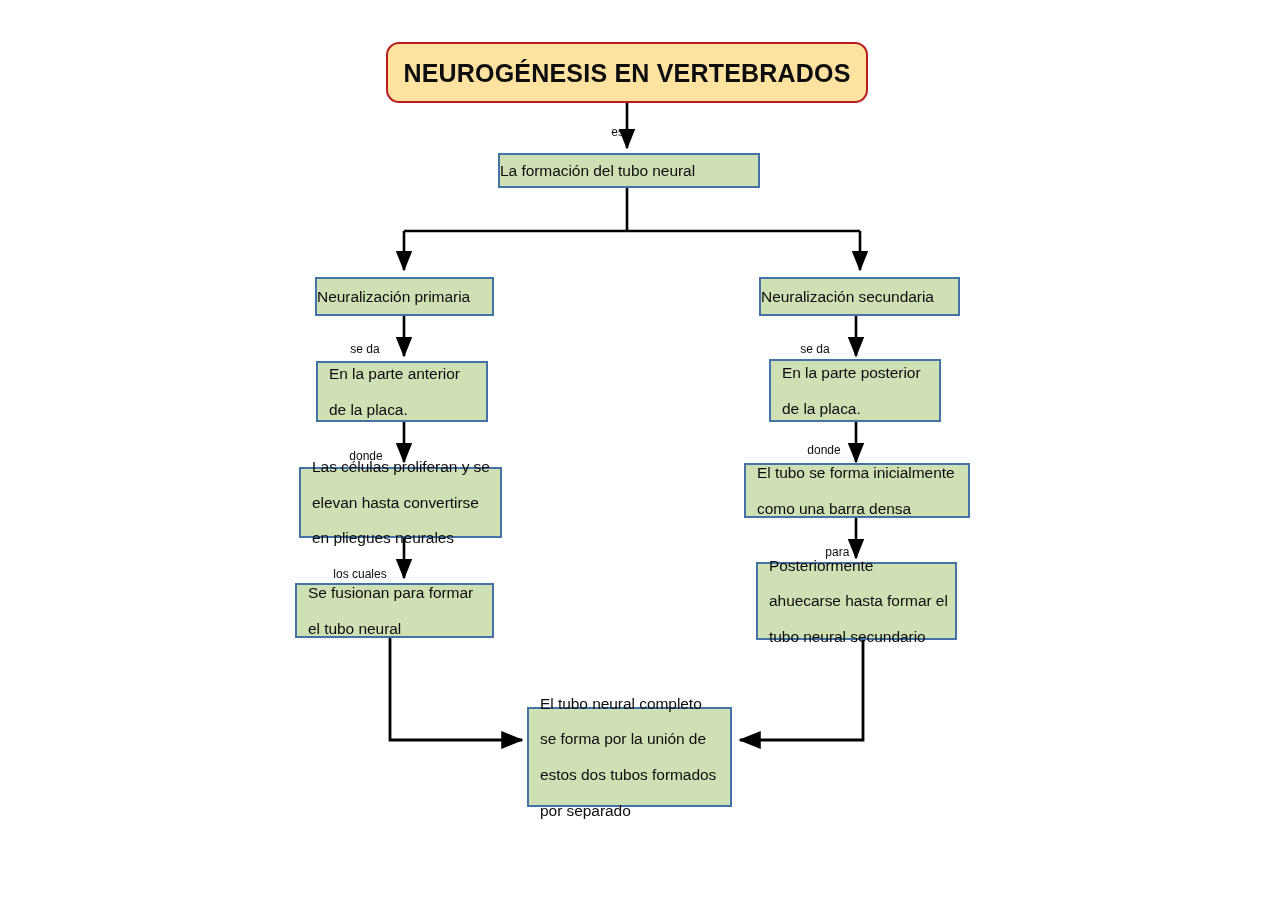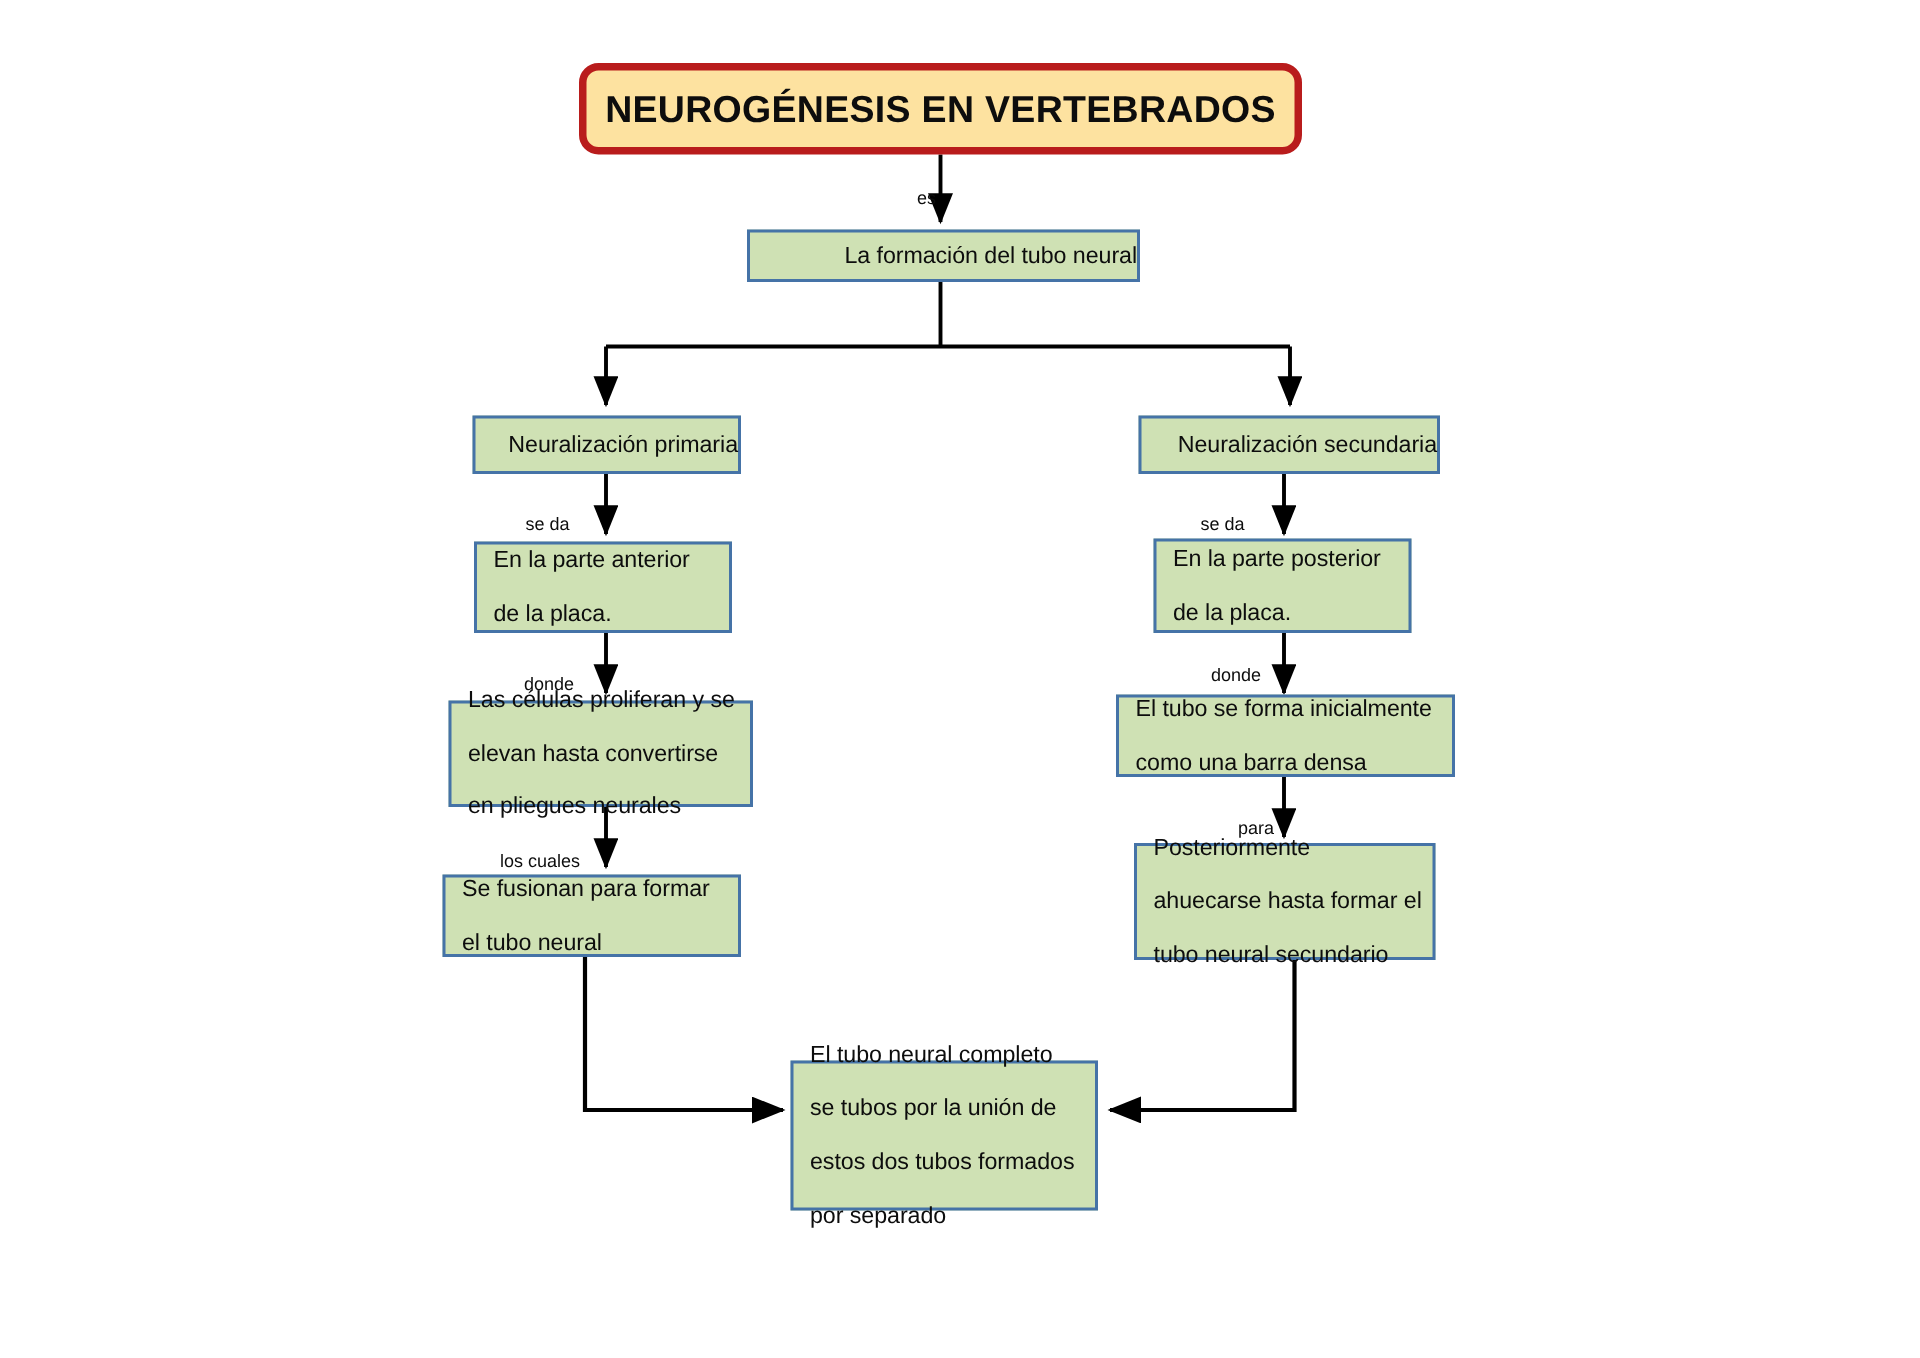--- a/index.html
+++ b/index.html
@@ -44,34 +44,33 @@
     font-size: 15.5px;
     line-height: 1.52;
     color: #0d0d0d;
     letter-spacing: -0.05px;
   }
   .node .line {
     display: block;
     white-space: pre;
   }
   .node.center {
-    align-items: flex-end;
+    align-items: flex-start;
     text-align: center;
-    padding-left: 28px;
   }
   .node.left {
     align-items: flex-start;
     text-align: left;
     padding-left: 11px;
     padding-right: 8px;
     gap: 12px;
   }
   .node.title-node {
     background: #fde2a0;
-    border: 5px solid #b91c1c;
+    border: 2px solid #b91c1c;
     border-radius: 13px;
     font-size: 25px;
     font-weight: bold;
     letter-spacing: 0.2px;
     align-items: center;
     text-align: center;
   }
   .edge-label {
     position: absolute;
     z-index: 3;
@@ -176,21 +175,21 @@
   </div>
 
   <div class="node left" style="left:756px; top:562px; width:201px; height:78px;">
     <span class="line">Posteriormente</span>
     <span class="line">ahuecarse hasta formar el</span>
     <span class="line">tubo neural secundario</span>
   </div>
 
   <div class="node left" style="left:527px; top:693px; width:205px; height:100px;margin-top:14px;">
     <span class="line">El tubo neural completo</span>
-    <span class="line">se tubos por la unión de</span>
+    <span class="line">se forma por la unión de</span>
     <span class="line">estos dos tubos formados</span>
     <span class="line">por separado</span>
   </div>
 
   <div class="edge-label" style="left:598px; top:111px;">
     <span>es</span>
   </div>
 
   <div class="edge-label" style="left:337px; top:328px;">
     <span>se da</span>

